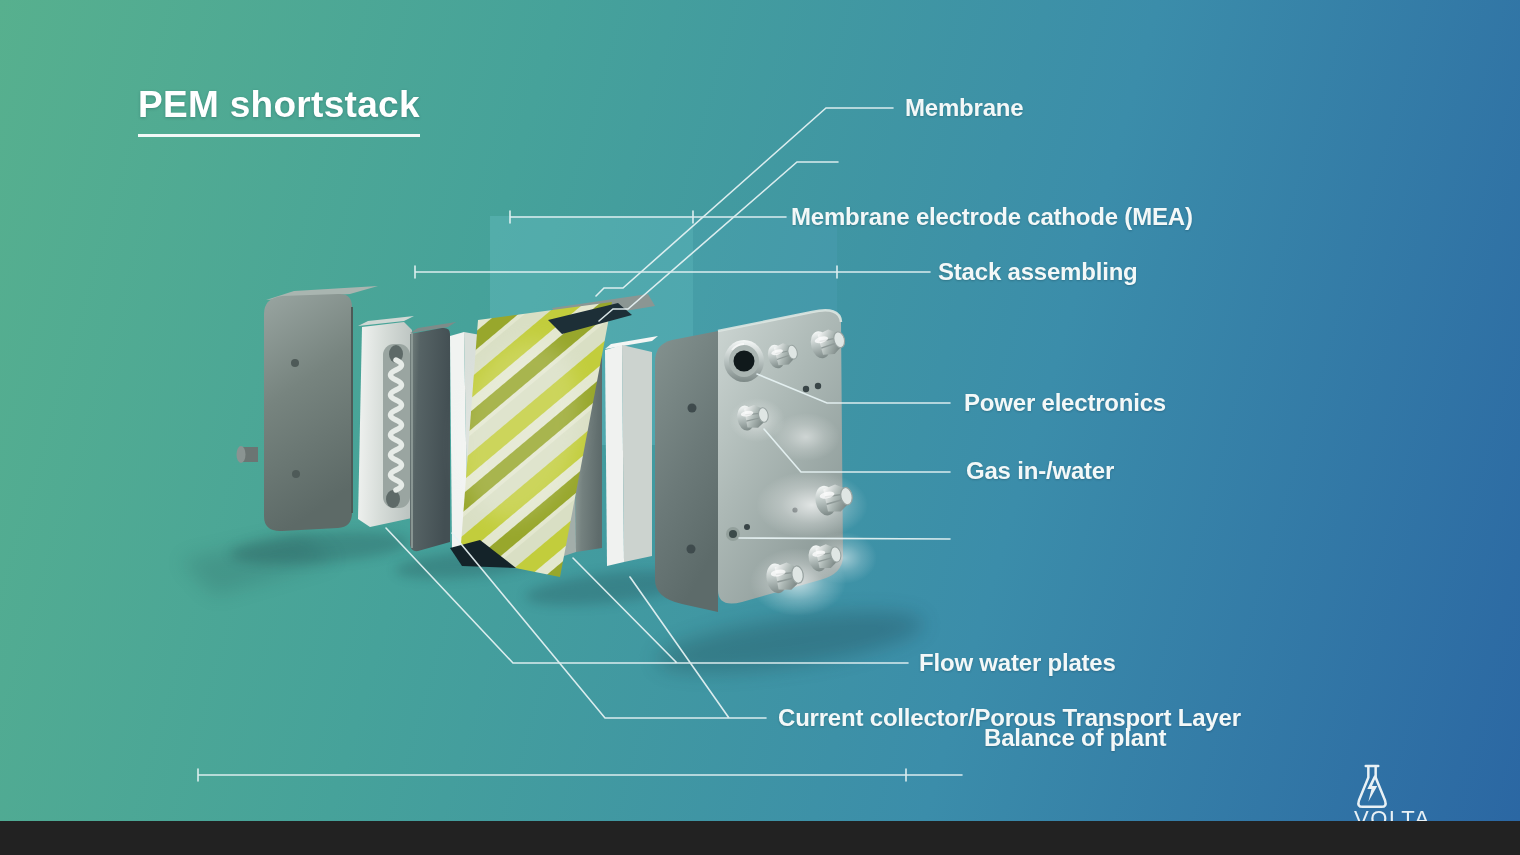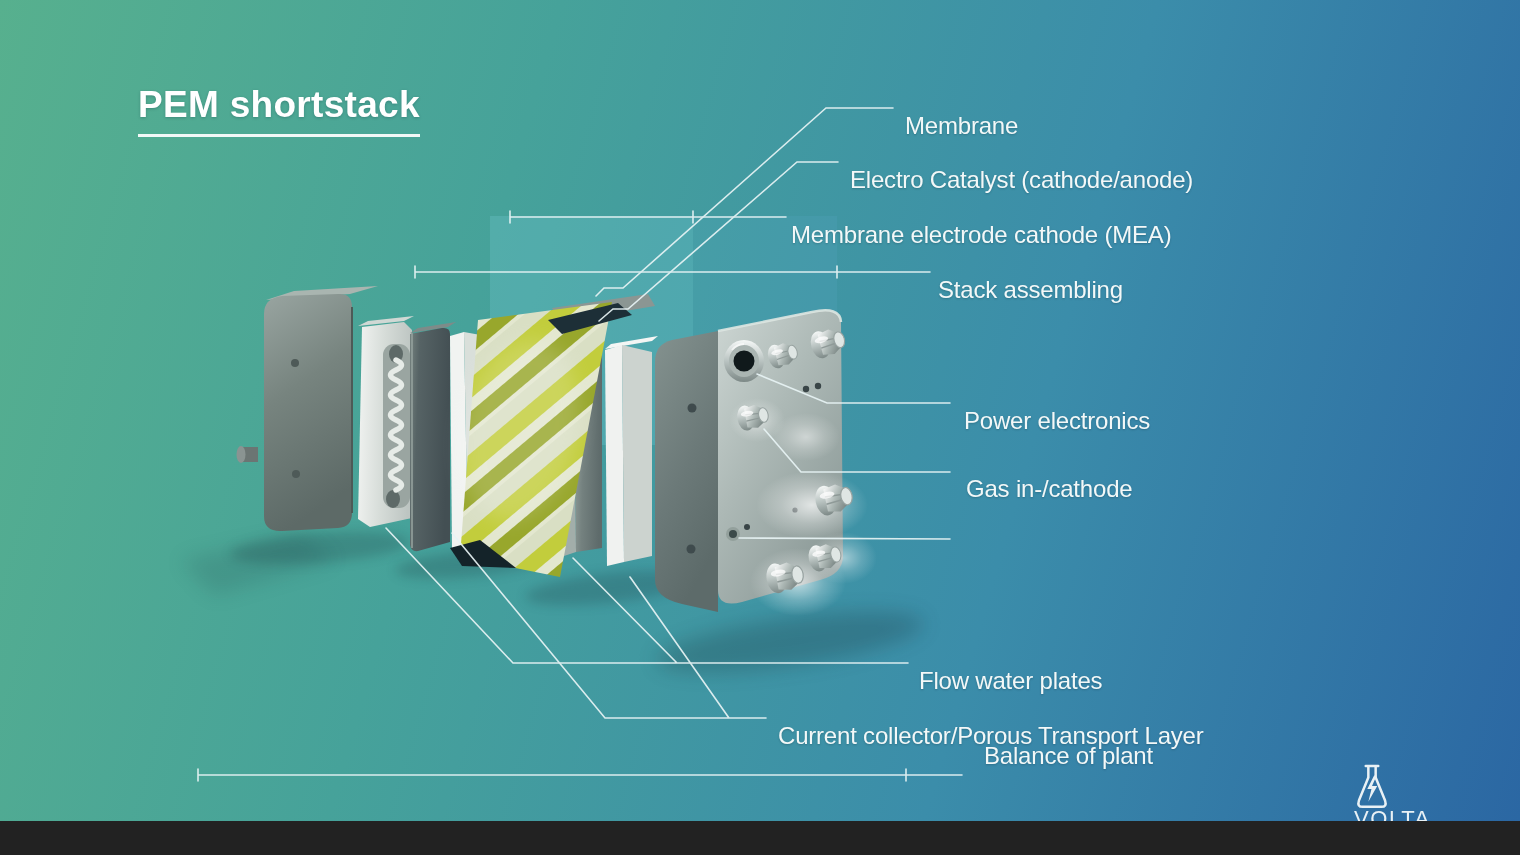--- a/index.html
+++ b/index.html
@@ -9,22 +9,22 @@
     background:linear-gradient(106deg,
       var(--bg-a,#57b08e) 0%,
       var(--bg-b,#46a29a) 32%,
       var(--bg-c,#3b8daa) 66%,
       var(--bg-d,#2b67a3) 100%);
   }
   svg{position:absolute;left:0;top:0;}
   .lbl{
     position:absolute;transform:translateY(-50%);
     color:var(--label-text,#f3f8f8);
-    font-size:24px;font-weight:400;letter-spacing:-0.2px;
-    white-space:nowrap;text-shadow:0 1px 2px rgba(10,40,50,0.25);margin-top:18px;
+    font-size:24px;font-weight:700;letter-spacing:-0.2px;
+    white-space:nowrap;text-shadow:0 1px 2px rgba(10,40,50,0.25);
   }
   .title{
     position:absolute;left:138px;top:84px;
     color:#ffffff;font-size:37px;font-weight:700;letter-spacing:0.3px;
     padding-bottom:8px;border-bottom:3px solid #f2f8f7;
     text-shadow:0 1px 3px rgba(10,40,50,0.25);
   }
   .logo{
     position:absolute;left:1354px;top:764px;display:flex;align-items:center;gap:6px;
     color:#e9f1f5;
@@ -214,25 +214,24 @@
       <path d="M739,538 L950,539"></path>
       <path d="M386,528 L513,663 L908,663 M573,558 L677,663"></path>
       <path d="M452,533 L605,718 L766,718 M630,577 L729,718"></path>
       <path d="M198,769 L198,781 M906,769 L906,781 M198,775 L962,775"></path>
     </g>
   </svg>
 
   <div class="title">PEM shortstack</div>
 
   <div class="lbl" style="left:905px;top:108px">Membrane</div>
-  <div class="lbl" style="left:850px;top:162px">Electro Catalyst (cathode/anode)</div>
   <div class="lbl" style="left:791px;top:217px">Membrane electrode cathode (MEA)</div>
   <div class="lbl" style="left:964px;top:403px">Power electronics</div>
   <div class="lbl" style="left:938px;top:272px">Stack assembling</div>
-  <div class="lbl" style="left:966px;top:471px">Gas in-/cathode</div>
+  <div class="lbl" style="left:966px;top:471px">Gas in-/water</div>
   <div class="lbl" style="left:919px;top:663px">Flow water plates</div>
   <div class="lbl" style="left:778px;top:718px">Current collector/Porous Transport Layer</div>
   <div class="lbl" style="left:984px;top:738px">Balance of plant</div>
 
   <div class="logo">
     <svg width="36" height="46" viewBox="0 0 34 44">
       <path d="M11,2 L23,2 M13.5,2 L13.5,13 L4.5,35 Q2.5,41 8,41 L26,41 Q31.5,41 29.5,35 L20.5,13 L20.5,2" fill="none" stroke="#e9f1f5" stroke-width="2.4" stroke-linecap="round" stroke-linejoin="round"></path>
       <polygon points="19,11 12.5,24 16.5,24 13.5,36 22,21 17,21 21.5,11" fill="#e9f1f5"></polygon>
     </svg>
     <div class="logo-text">

